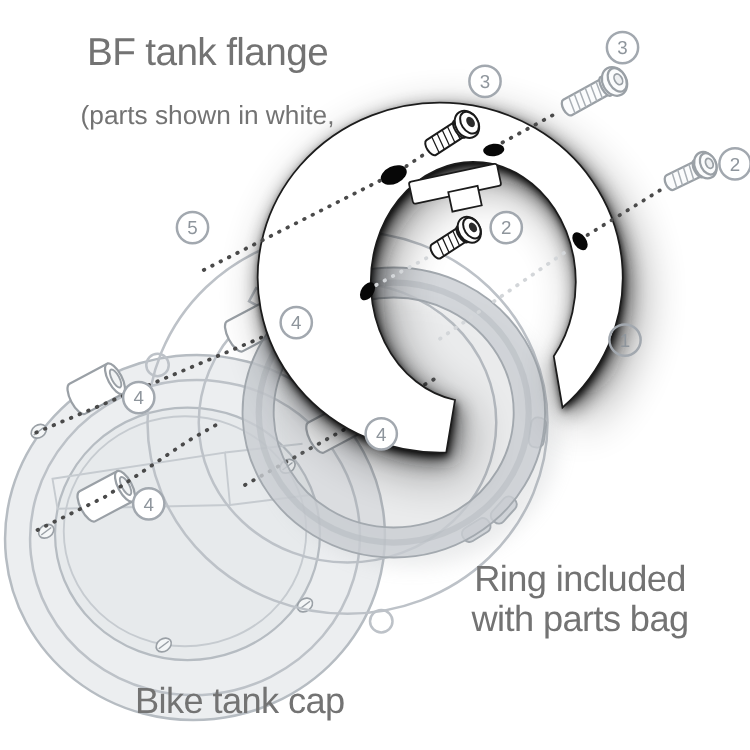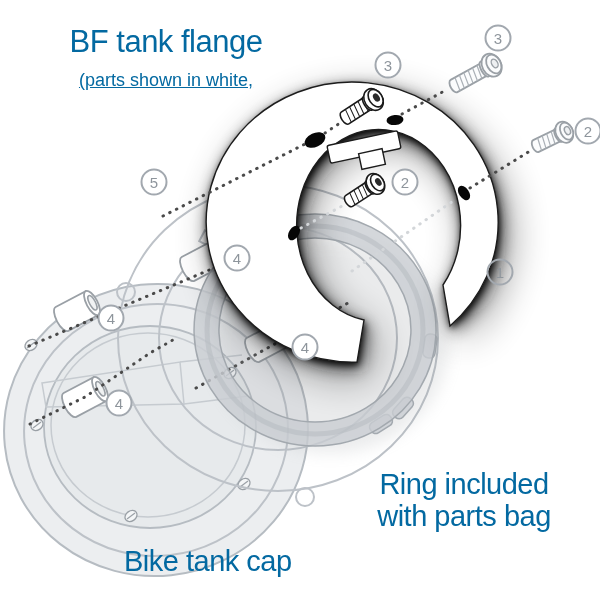--- a/index.html
+++ b/index.html
@@ -1,23 +1,23 @@
 <!DOCTYPE html>
 <html><head>
 <meta charset="utf-8">
 <style>
   html,body{margin:0;padding:0;background:#fff;width:600px;height:600px;overflow:hidden;}
   #stage{position:relative;width:600px;height:600px;font-family:"Liberation Sans",sans-serif;}
   svg{position:absolute;left:0;top:0;}
-  .caption{position:absolute;color:#0369a1;}
+  .caption{position:absolute;color:#737373;}
   #title-block{left:38px;top:24px;width:256px;text-align:center;}
   #title-block .title{font-size:31px;letter-spacing:-0.5px;}
-  #title-block .subtitle{font-size:18px;line-height:25px;margin-top:8px;text-decoration:underline;}
-  #cap-caption{left:124px;top:545px;font-size:29px;letter-spacing:-0.5px;}
-  #ring-caption{left:348px;top:448px;width:232px;text-align:center;font-size:29px;line-height:32px;letter-spacing:-0.5px;margin-top:20px;}
+  #title-block .subtitle{font-size:21px;line-height:25px;margin-top:20px;}
+  #cap-caption{left:108px;top:545px;font-size:29px;letter-spacing:-0.5px;}
+  #ring-caption{left:348px;top:448px;width:232px;text-align:center;font-size:29px;line-height:32px;letter-spacing:-0.5px;}
   .badge circle{fill:#fff;stroke:#a2a8af;stroke-width:2;}
   .badge.nofill circle{fill:none;}
   .badge text{font:15px "Liberation Sans",sans-serif;fill:#8e959c;text-anchor:middle;}
   .dots{fill:none;stroke:#4a4a4a;stroke-width:3;stroke-linecap:round;stroke-dasharray:0.5 7;}
   .dots.light{stroke:#d3d6d9;}
   .lineart{fill:none;stroke:#bdc2c8;stroke-width:2;}
   .capfill{fill:#eceef0;stroke:#b6bcc2;stroke-width:2;}
   .capface{fill:#e7eaec;stroke:#b6bcc2;stroke-width:1.8;}
   .capdetail{fill:none;stroke:#c6cbd0;stroke-width:1.5;}
   .capscrew{fill:#f4f6f7;stroke:#9aa0a6;stroke-width:1.3;}

